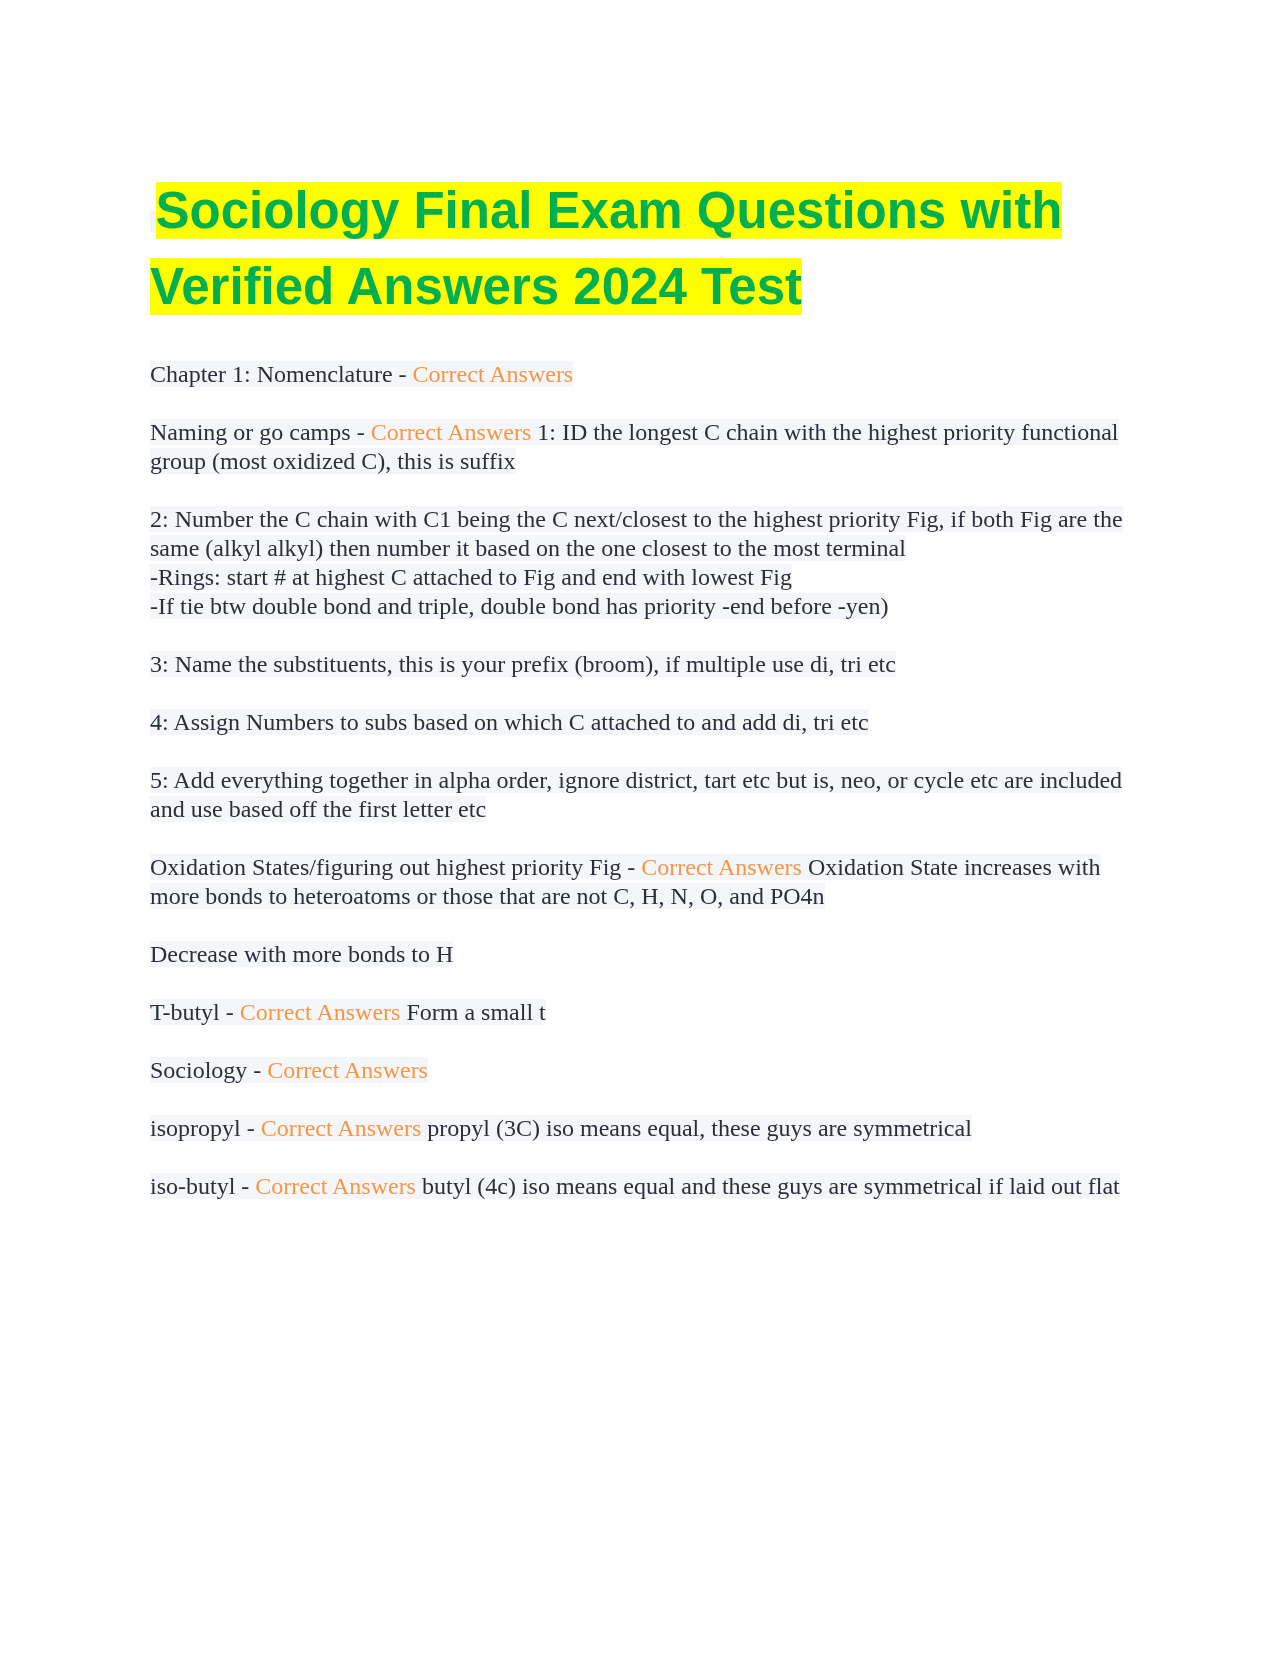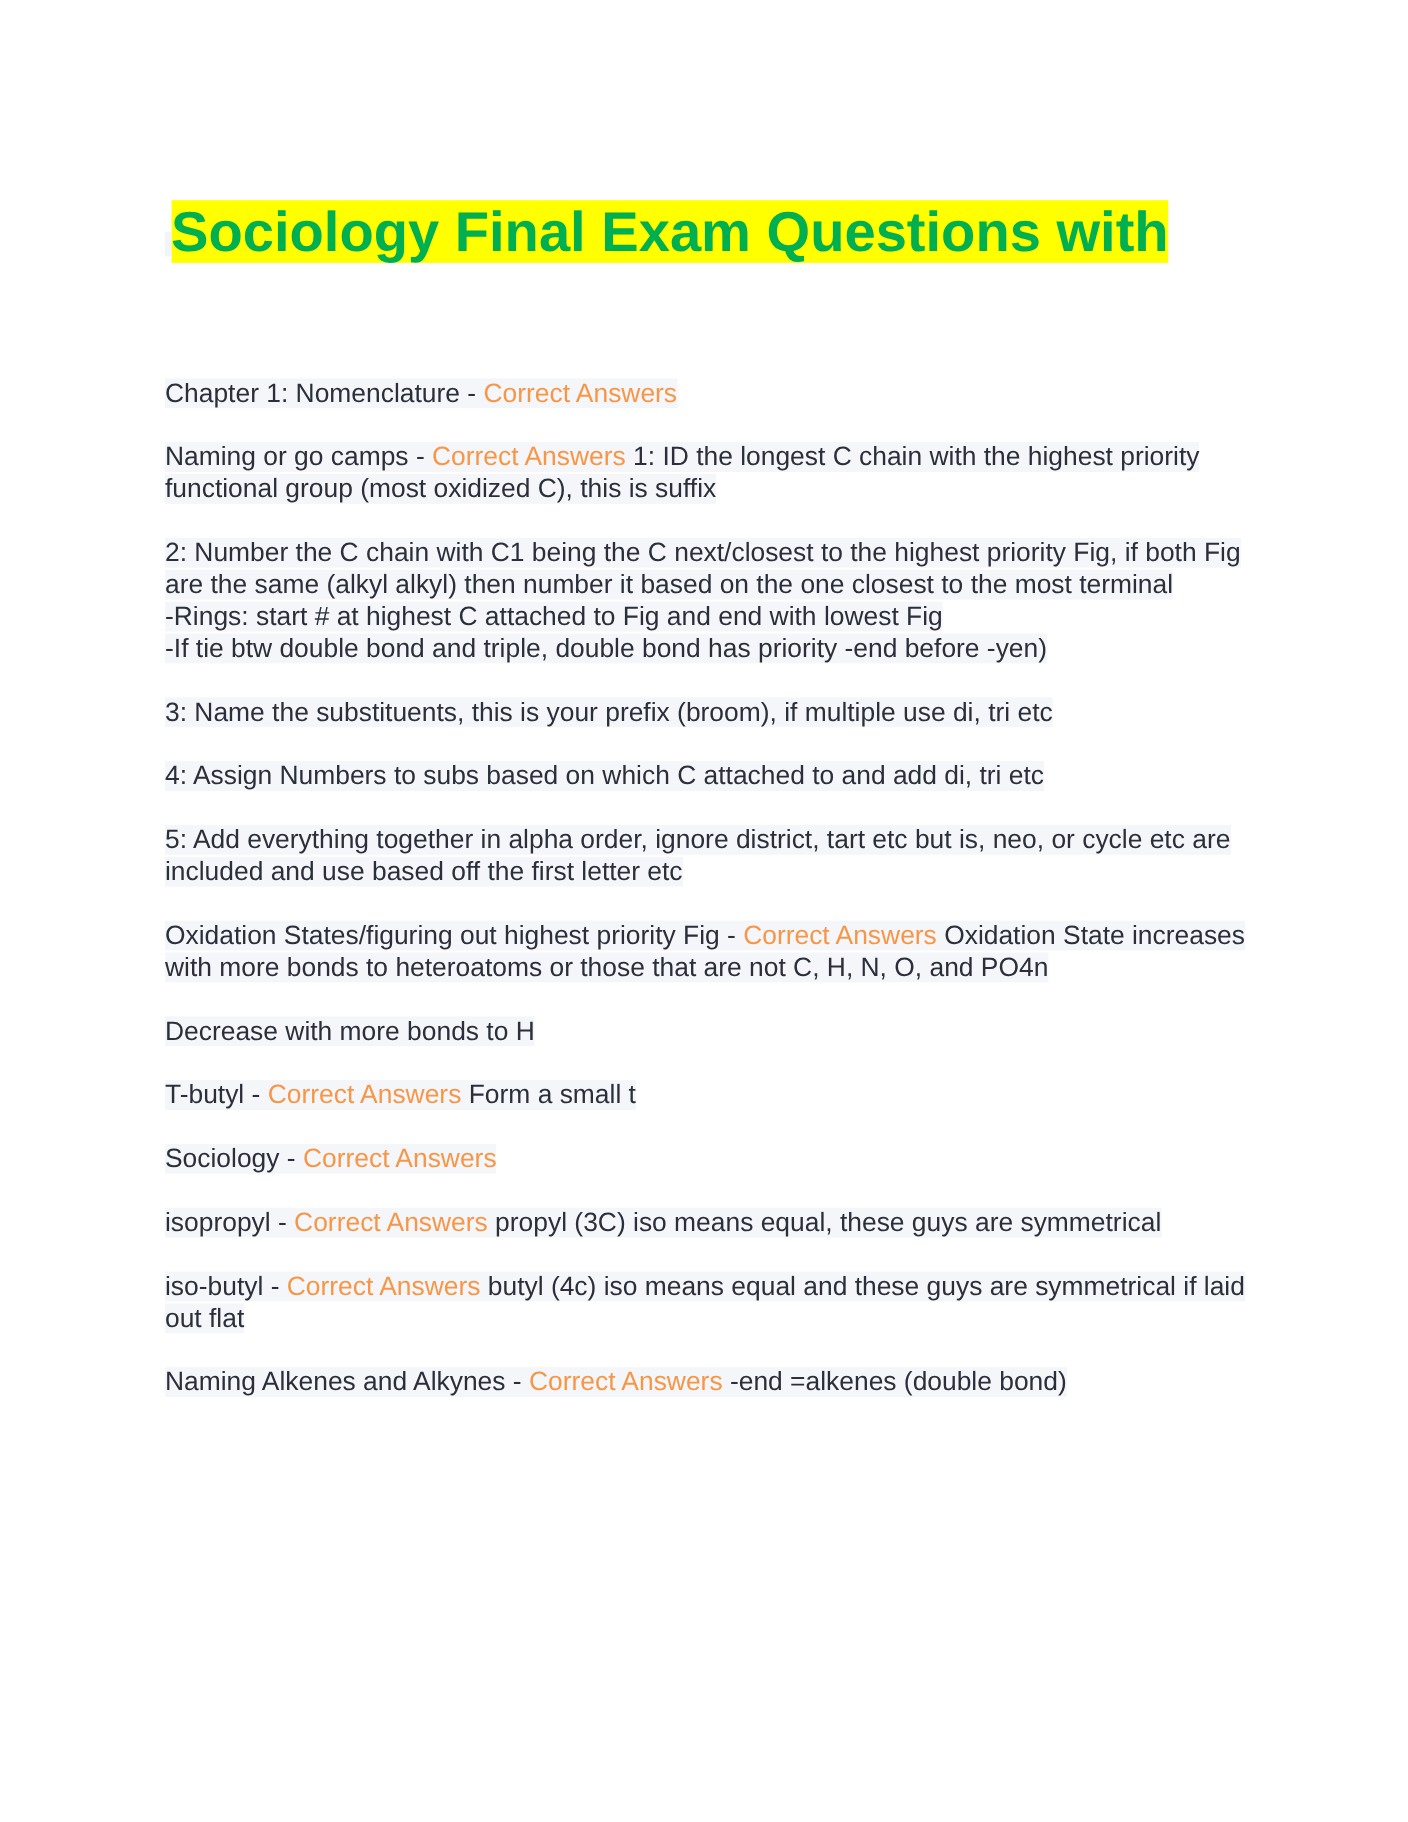--- a/index.html
+++ b/index.html
@@ -7,33 +7,33 @@
     .page {
       position: absolute; left: 150px; top: 178px; width: 990px;
       font-family: "Liberation Sans", sans-serif;
     }
     .title {
       margin: 0; font-weight: bold; font-size: 51px; line-height: 66px;
       color: #00b050;
     }
     .title .hl { background: #ffff00; }
     .title .lead { background: #f3f4f9; color: transparent; font-size: 20px; }
-    .content { margin-top: 88px; }
+    .content { margin-top: 40px; font-family: Liberation Serif, serif; }
     .para {
       font-size: 24px; line-height: 29px; color: #2b2f3a;
       margin: 0 0 29px 0;
     }
     .para .hlbg { background: #f5f6fa; }
     .ans { color: #f79646; }
   </style>
 </head>
 <body>
 
 <div class="page">
-  <h1 class="title"><span class="lead">.</span><span class="hl">Sociology Final Exam Questions with</span><br></h1>
+  <h1 class="title"><span class="lead">.</span><span class="hl">Sociology Final Exam Questions with</span><br><span class="hl">Verified Answers 2024 Test</span></h1>
 
   <div class="content">
 
     <p class="para"><span class="hlbg"><span>Chapter 1: Nomenclature - </span><span class="ans">Correct Answers</span><span></span></span></p>
 
     <p class="para"><span class="hlbg"><span>Naming or go camps - </span><span class="ans">Correct Answers</span><span> 1: ID the longest C chain with the highest priority functional group (most oxidized C), this is suffix</span></span></p>
 
     <p class="para"><span class="hlbg">2: Number the C chain with C1 being the C next/closest to the highest priority Fig, if both Fig are the same (alkyl alkyl) then number it based on the one closest to the most terminal</span><br><span class="hlbg">-Rings: start # at highest C attached to Fig and end with lowest Fig</span><br><span class="hlbg">-If tie btw double bond and triple, double bond has priority -end before -yen)</span></p>
 
     <p class="para"><span class="hlbg">3: Name the substituents, this is your prefix (broom), if multiple use di, tri etc</span></p>
@@ -49,15 +49,14 @@
     <p class="para"><span class="hlbg"><span>T-butyl - </span><span class="ans">Correct Answers</span><span> Form a small t</span></span></p>
 
     <p class="para"><span class="hlbg"><span>Sociology - </span><span class="ans">Correct Answers</span><span></span></span></p>
 
     <p class="para"><span class="hlbg"><span>isopropyl - </span><span class="ans">Correct Answers</span><span> propyl (3C) iso means equal, these guys are symmetrical</span></span></p>
 
     <p class="para"><span class="hlbg"><span>iso-butyl - </span><span class="ans">Correct Answers</span><span> butyl (4c) iso means equal and these guys are symmetrical if laid out flat</span></span></p>
 
 
 
-    <p class="para"><span class="hlbg"><span>Naming Alkenes and Alkynes - </span><span class="ans">Correct Answers</span><span> -end =alkenes (double bond)</span></span></p>
   </div>
 </div>
 
 </body></html>

